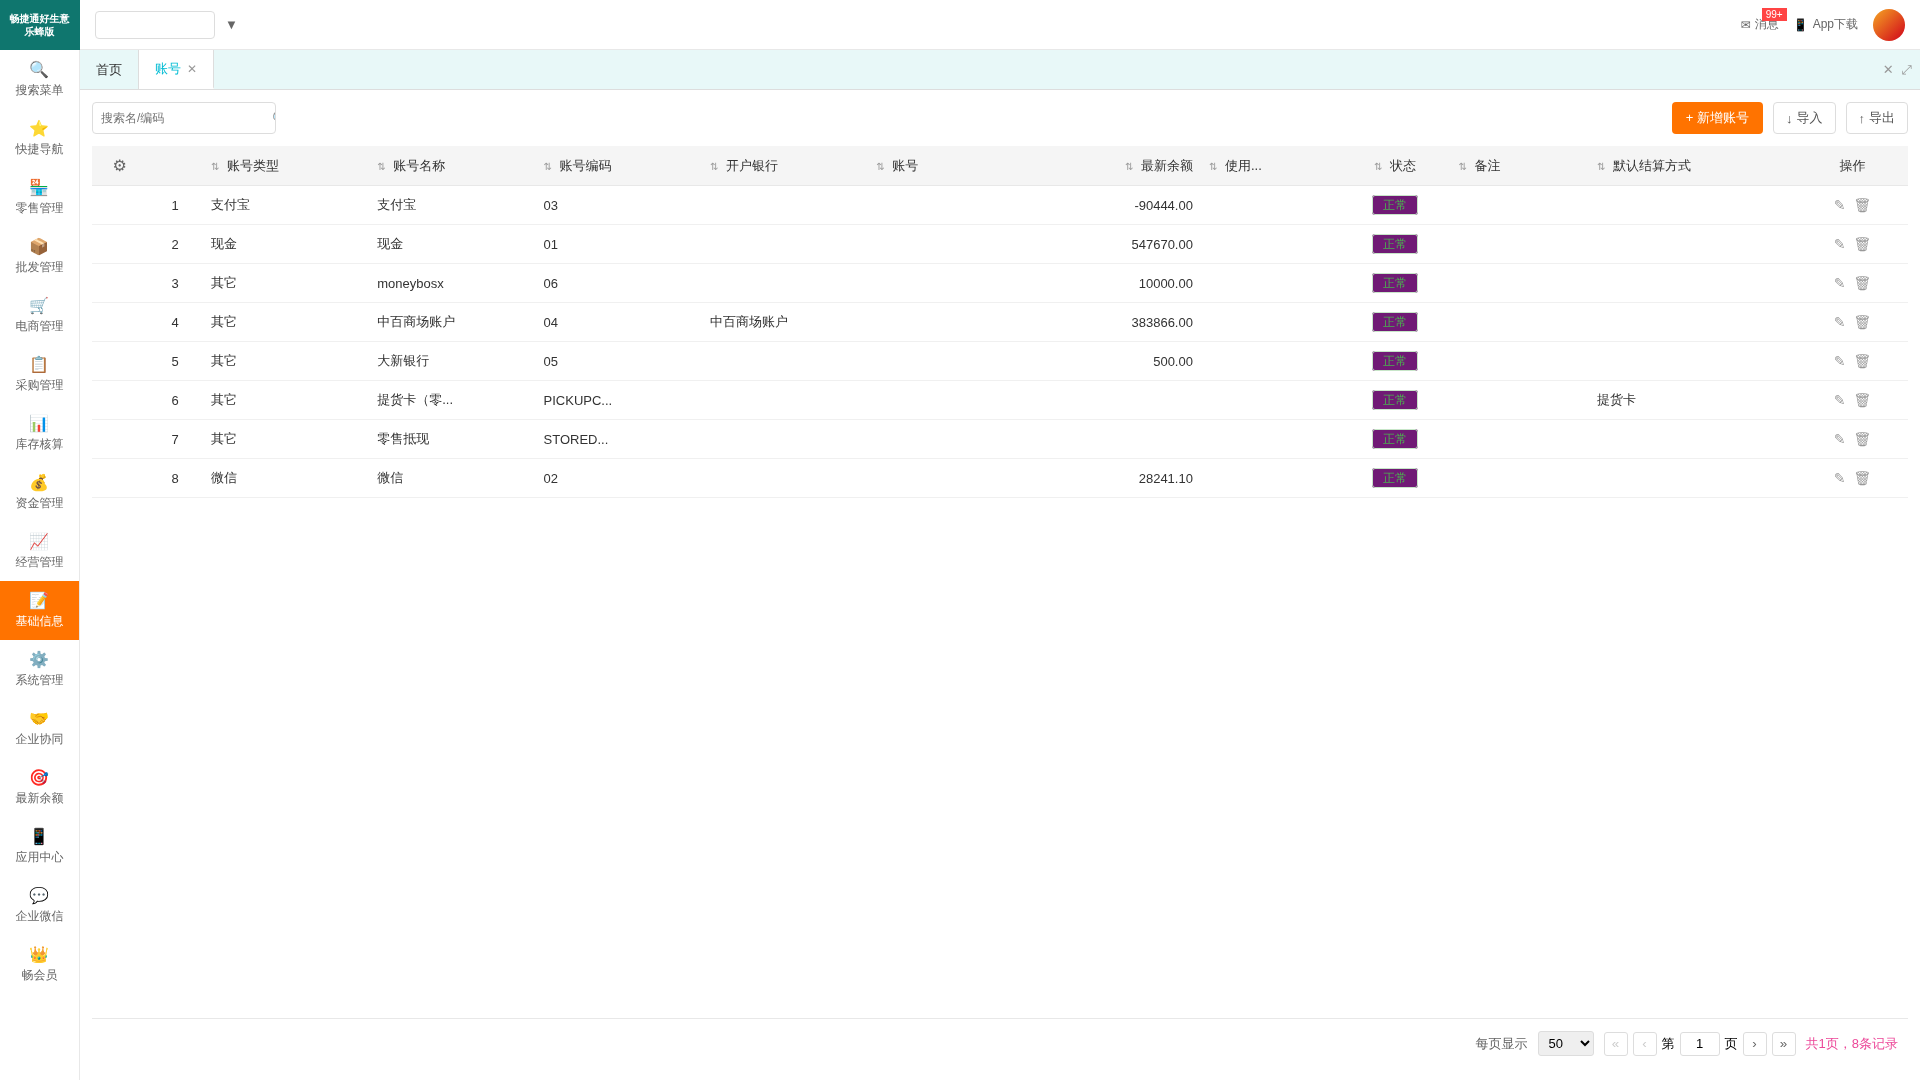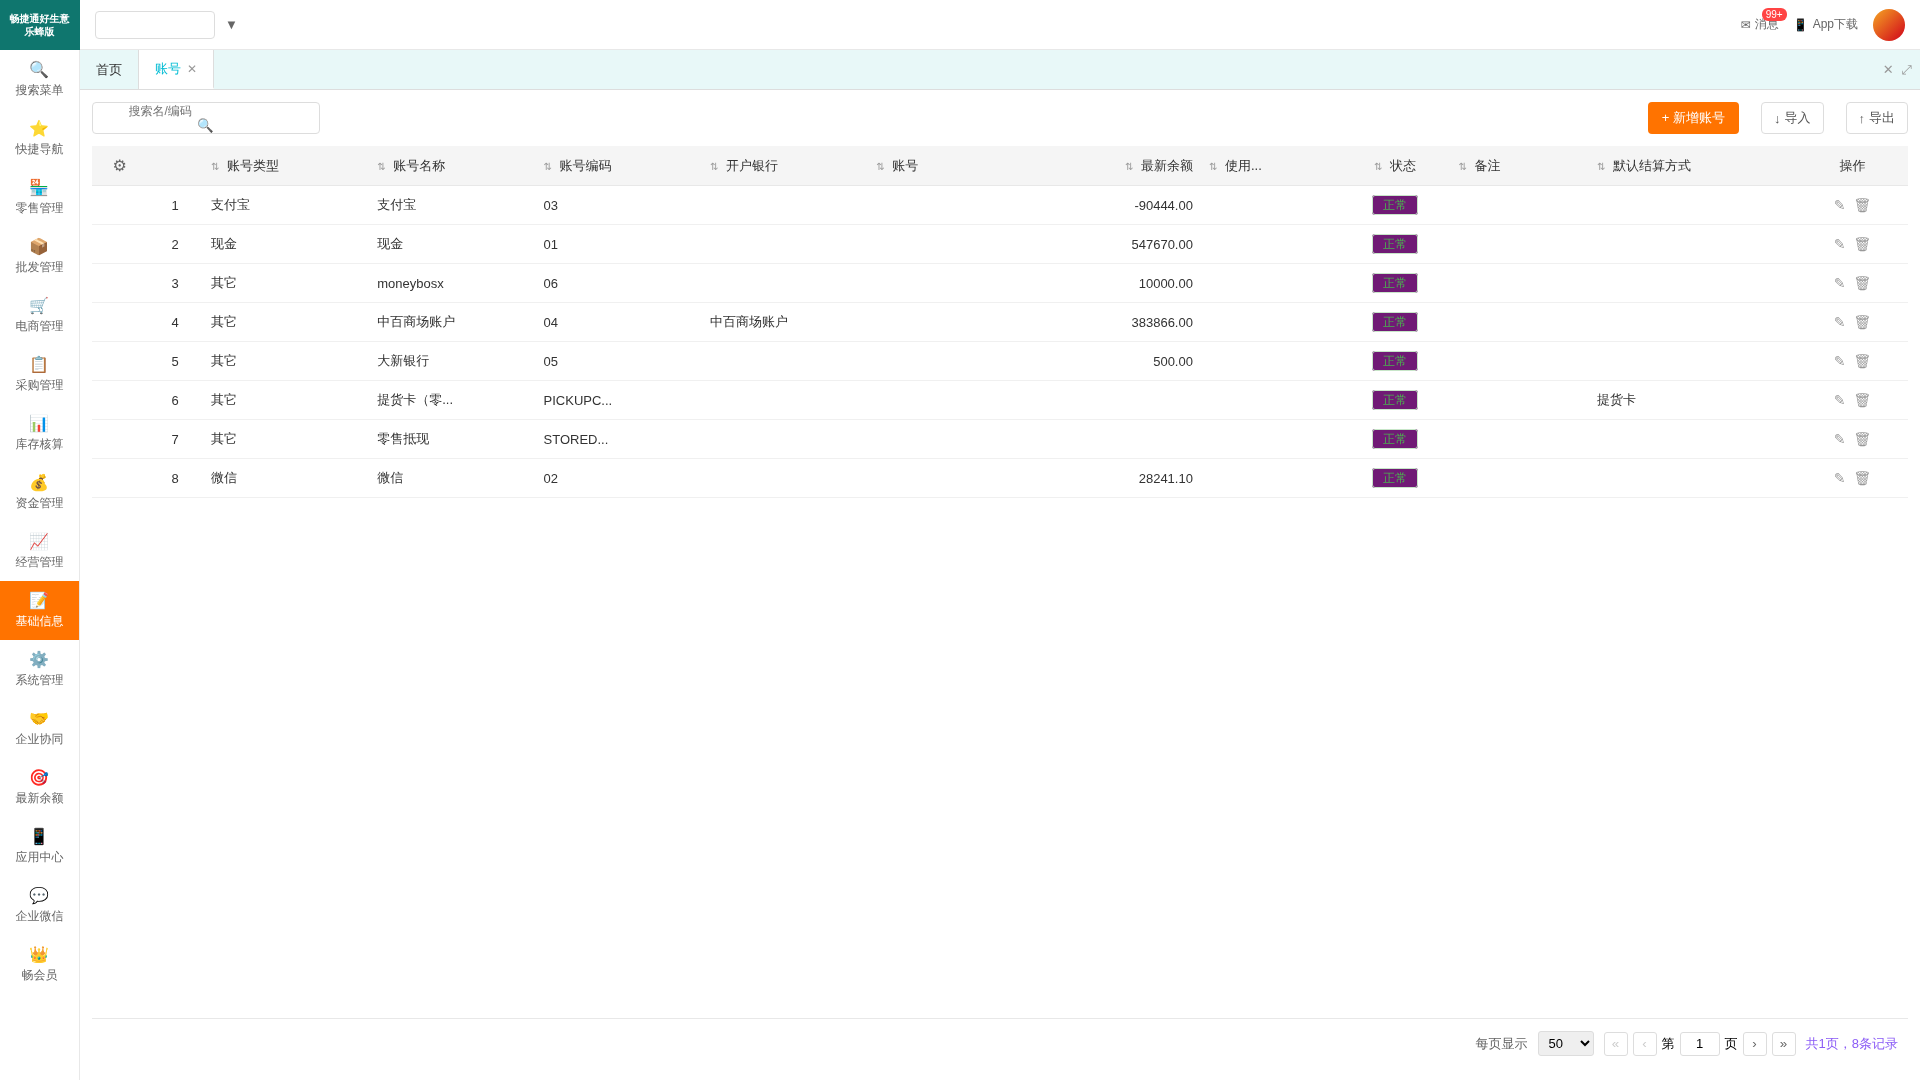--- a/index.html
+++ b/index.html
@@ -95,21 +95,21 @@
       cursor: pointer;
       position: relative;
     }
     .badge {
       position: absolute;
       top: -8px;
       right: -8px;
       background: #ff4444;
       color: white;
       font-size: 10px;
-      border-radius: 6px;
+      border-radius: 0;
       padding: 1px 4px;
       min-width: 16px;
       text-align: right;
     }
     .app-download {
       display: flex;
       align-items: center;
       gap: 4px;
       color: #666;
       font-size: 12px;
@@ -182,42 +182,41 @@
       align-items: center;
       justify-content: space-between;
       margin-bottom: 12px;
     }
     .search-group {
       display: flex;
       align-items: center;
       border: 1px solid #ddd;
       border-radius: 4px;
       overflow: hidden;
-      width: 228px;
+      width: 184px;
       height: 32px;
-      flex-direction: column;
     }
     .search-input {
       flex: 1;
       border: none;
       padding: 0 8px;
       font-size: 12px;
       outline: none;
     }
     .search-btn {
       background: none;
       border: none;
       padding: 0 8px;
       cursor: pointer;
       color: #999;
     }
     .toolbar-right {
       display: flex;
       align-items: center;
-      gap: 22px;
+      gap: 10px;
       margin-left: 8px;
     }
     .btn-add {
       background: #ff7300;
       color: white;
       border: none;
       padding: 7px 14px;
       border-radius: 4px;
       cursor: pointer;
       font-size: 13px;
@@ -340,21 +339,21 @@
     }
     .page-nav-btn.disabled { color: #ccc; cursor: not-allowed; }
     .page-input {
       width: 40px;
       height: 24px;
       border: 1px solid #ddd;
       border-radius: 3px;
       text-align: center;
       font-size: 13px;
     }
-    .page-info { color: #8b5cf6; font-size: 13px; }
+    .page-info { color: #ec4899; font-size: 13px; }
 
     .gear-icon { font-size: 16px; cursor: pointer; color: #666; }
   </style>
 </head>
 <body>
 
 <div class="sidebar">
   <div class="sidebar-logo">
     <div class="sidebar-logo-inner">
       <div style="font-size:10px;">畅捷通好生意</div>

